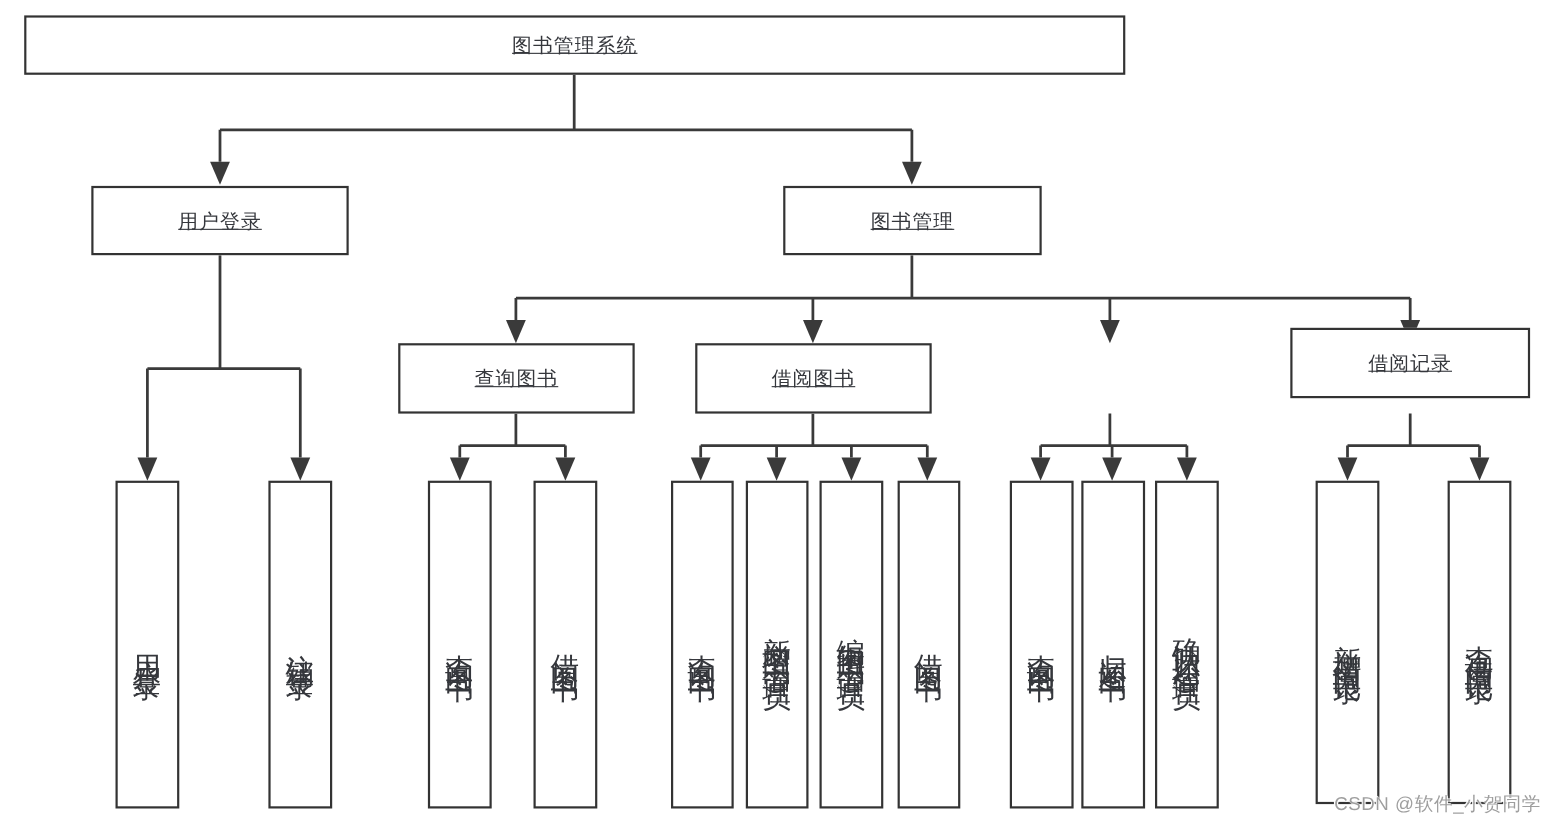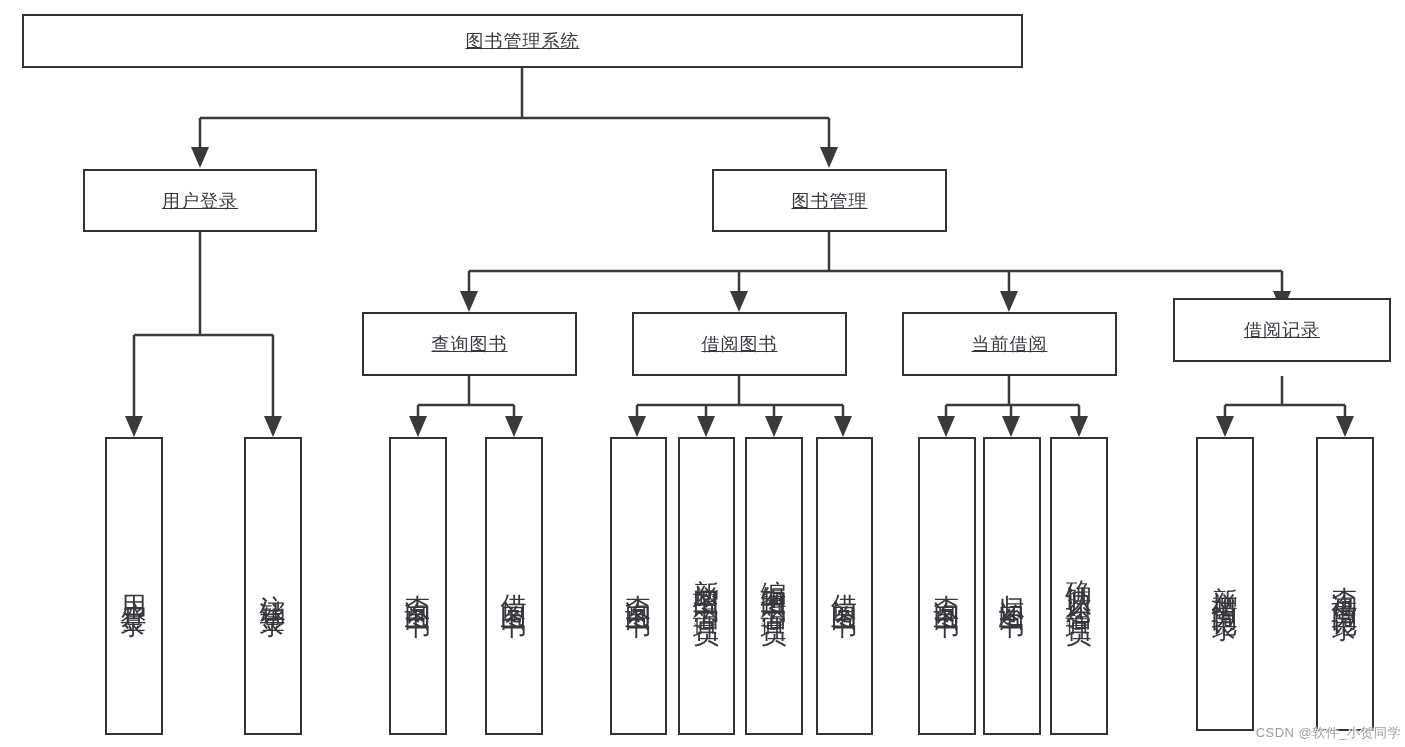--- a/index.html
+++ b/index.html
@@ -44,21 +44,21 @@
     text-orientation: mixed;
     font-size: 26px;
     letter-spacing: 6px;
     line-height: 1;
     white-space: nowrap;
   }
   .watermark {
     position: absolute;
     right: 4px;
     bottom: 5px;
-    font-size: 13px;
+    font-size: 17px;
     letter-spacing: 0.5px;
     color: #9e9e9e;
     text-shadow: 0 0 2px #ffffff, 1px 1px 0 #ffffff, -1px -1px 0 #ffffff;
     white-space: nowrap;
   }
 </style>
 </head>
 <body>
 
 <div id="canvas">
@@ -104,23 +104,20 @@
   <div class="node h" style="left:712px;top:169px;width:235px;height:63px">
     <span class="lbl">图书管理</span>
   </div>
 
   <div class="node h" style="left:362px;top:312px;width:215px;height:64px">
     <span class="lbl">查询图书</span>
   </div>
   <div class="node h" style="left:632px;top:312px;width:215px;height:64px">
     <span class="lbl">借阅图书</span>
   </div>
-  <div class="node h" style="left:902px;top:312px;width:215px;height:64px">
-    <span class="lbl">当前借阅</span>
-  </div>
   <div class="node h" style="left:1173px;top:298px;width:218px;height:64px">
     <span class="lbl">借阅记录</span>
   </div>
 
   <div class="node v" style="left:105px;top:437px;width:58px;height:298px">
     <span class="lbl">用户登录</span>
   </div>
   <div class="node v" style="left:244px;top:437px;width:58px;height:298px">
     <span class="lbl">注销登录</span>
   </div>

